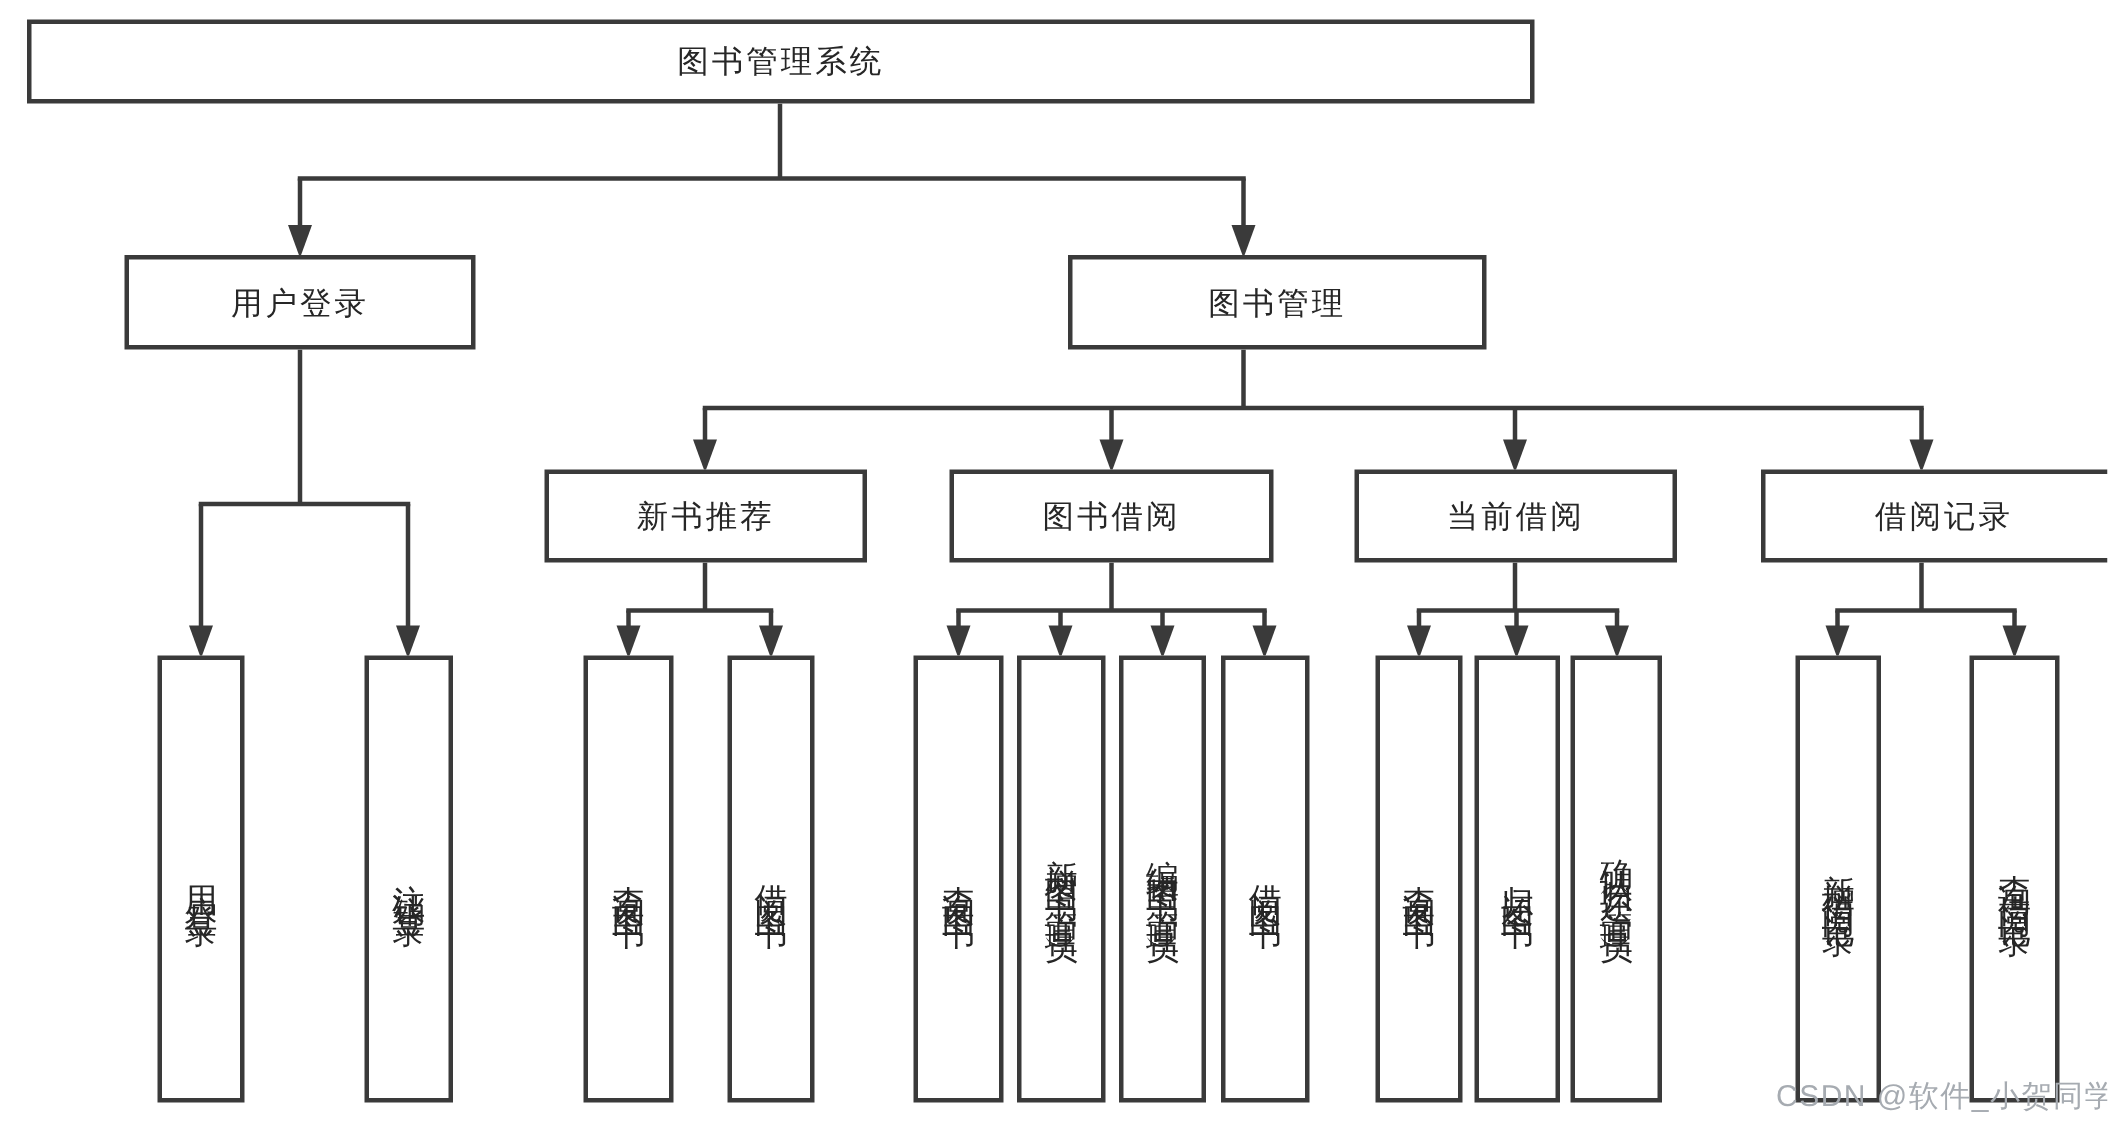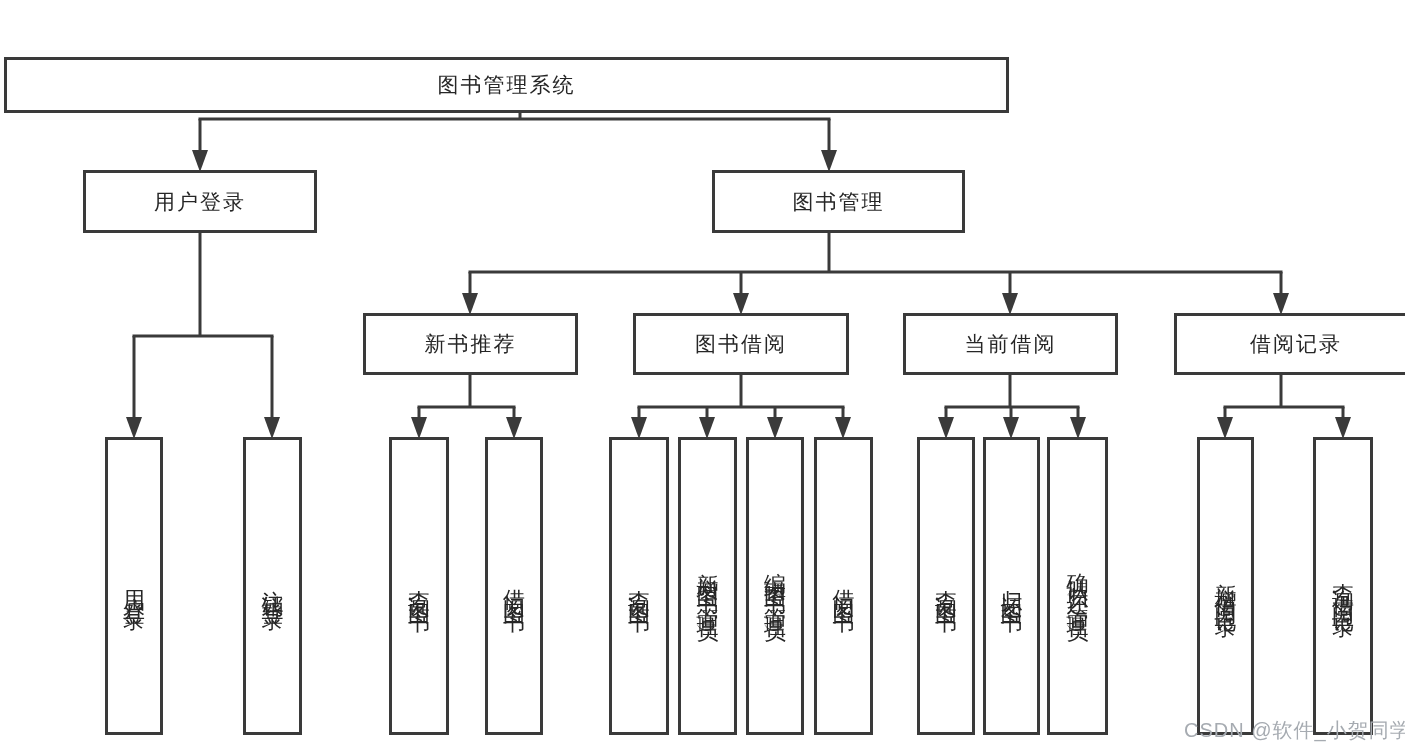--- a/index.html
+++ b/index.html
@@ -34,24 +34,24 @@
   }
   .vbox span{
     writing-mode:vertical-rl;
     text-orientation:mixed;
     font-size:22px;
     letter-spacing:7px;
     line-height:1;
     color:var(--text);
   }
   
-  .n-root   {left:4px;  top:13px;  width:1005px; height:56px;margin-top:44px;}
+  .n-root   {left:18px;  top:13px;  width:1005px; height:56px;}
   
   .n-login  {left:83px;  top:170px; width:234px;  height:63px;}
-  .n-mgmt   {left:712px; top:170px; width:253px;  height:63px;justify-content:center;}
+  .n-mgmt   {left:712px; top:170px; width:279px;  height:63px;justify-content:center;}
   
   .n-newbook{left:363px; top:313px; width:215px;  height:62px;}
   .n-borrow {left:633px; top:313px; width:216px;  height:62px;}
   .n-current{left:903px; top:313px; width:215px;  height:62px;text-align:center;}
   .n-records{left:1174px;top:313px; width:244px;  height:62px;}
   
   .leaf{top:437px;height:298px;}
   .lf-1 {left:105px; width:58px;}
   .lf-2 {left:243px; width:59px;}
   .lf-3 {left:389px; width:60px;}

